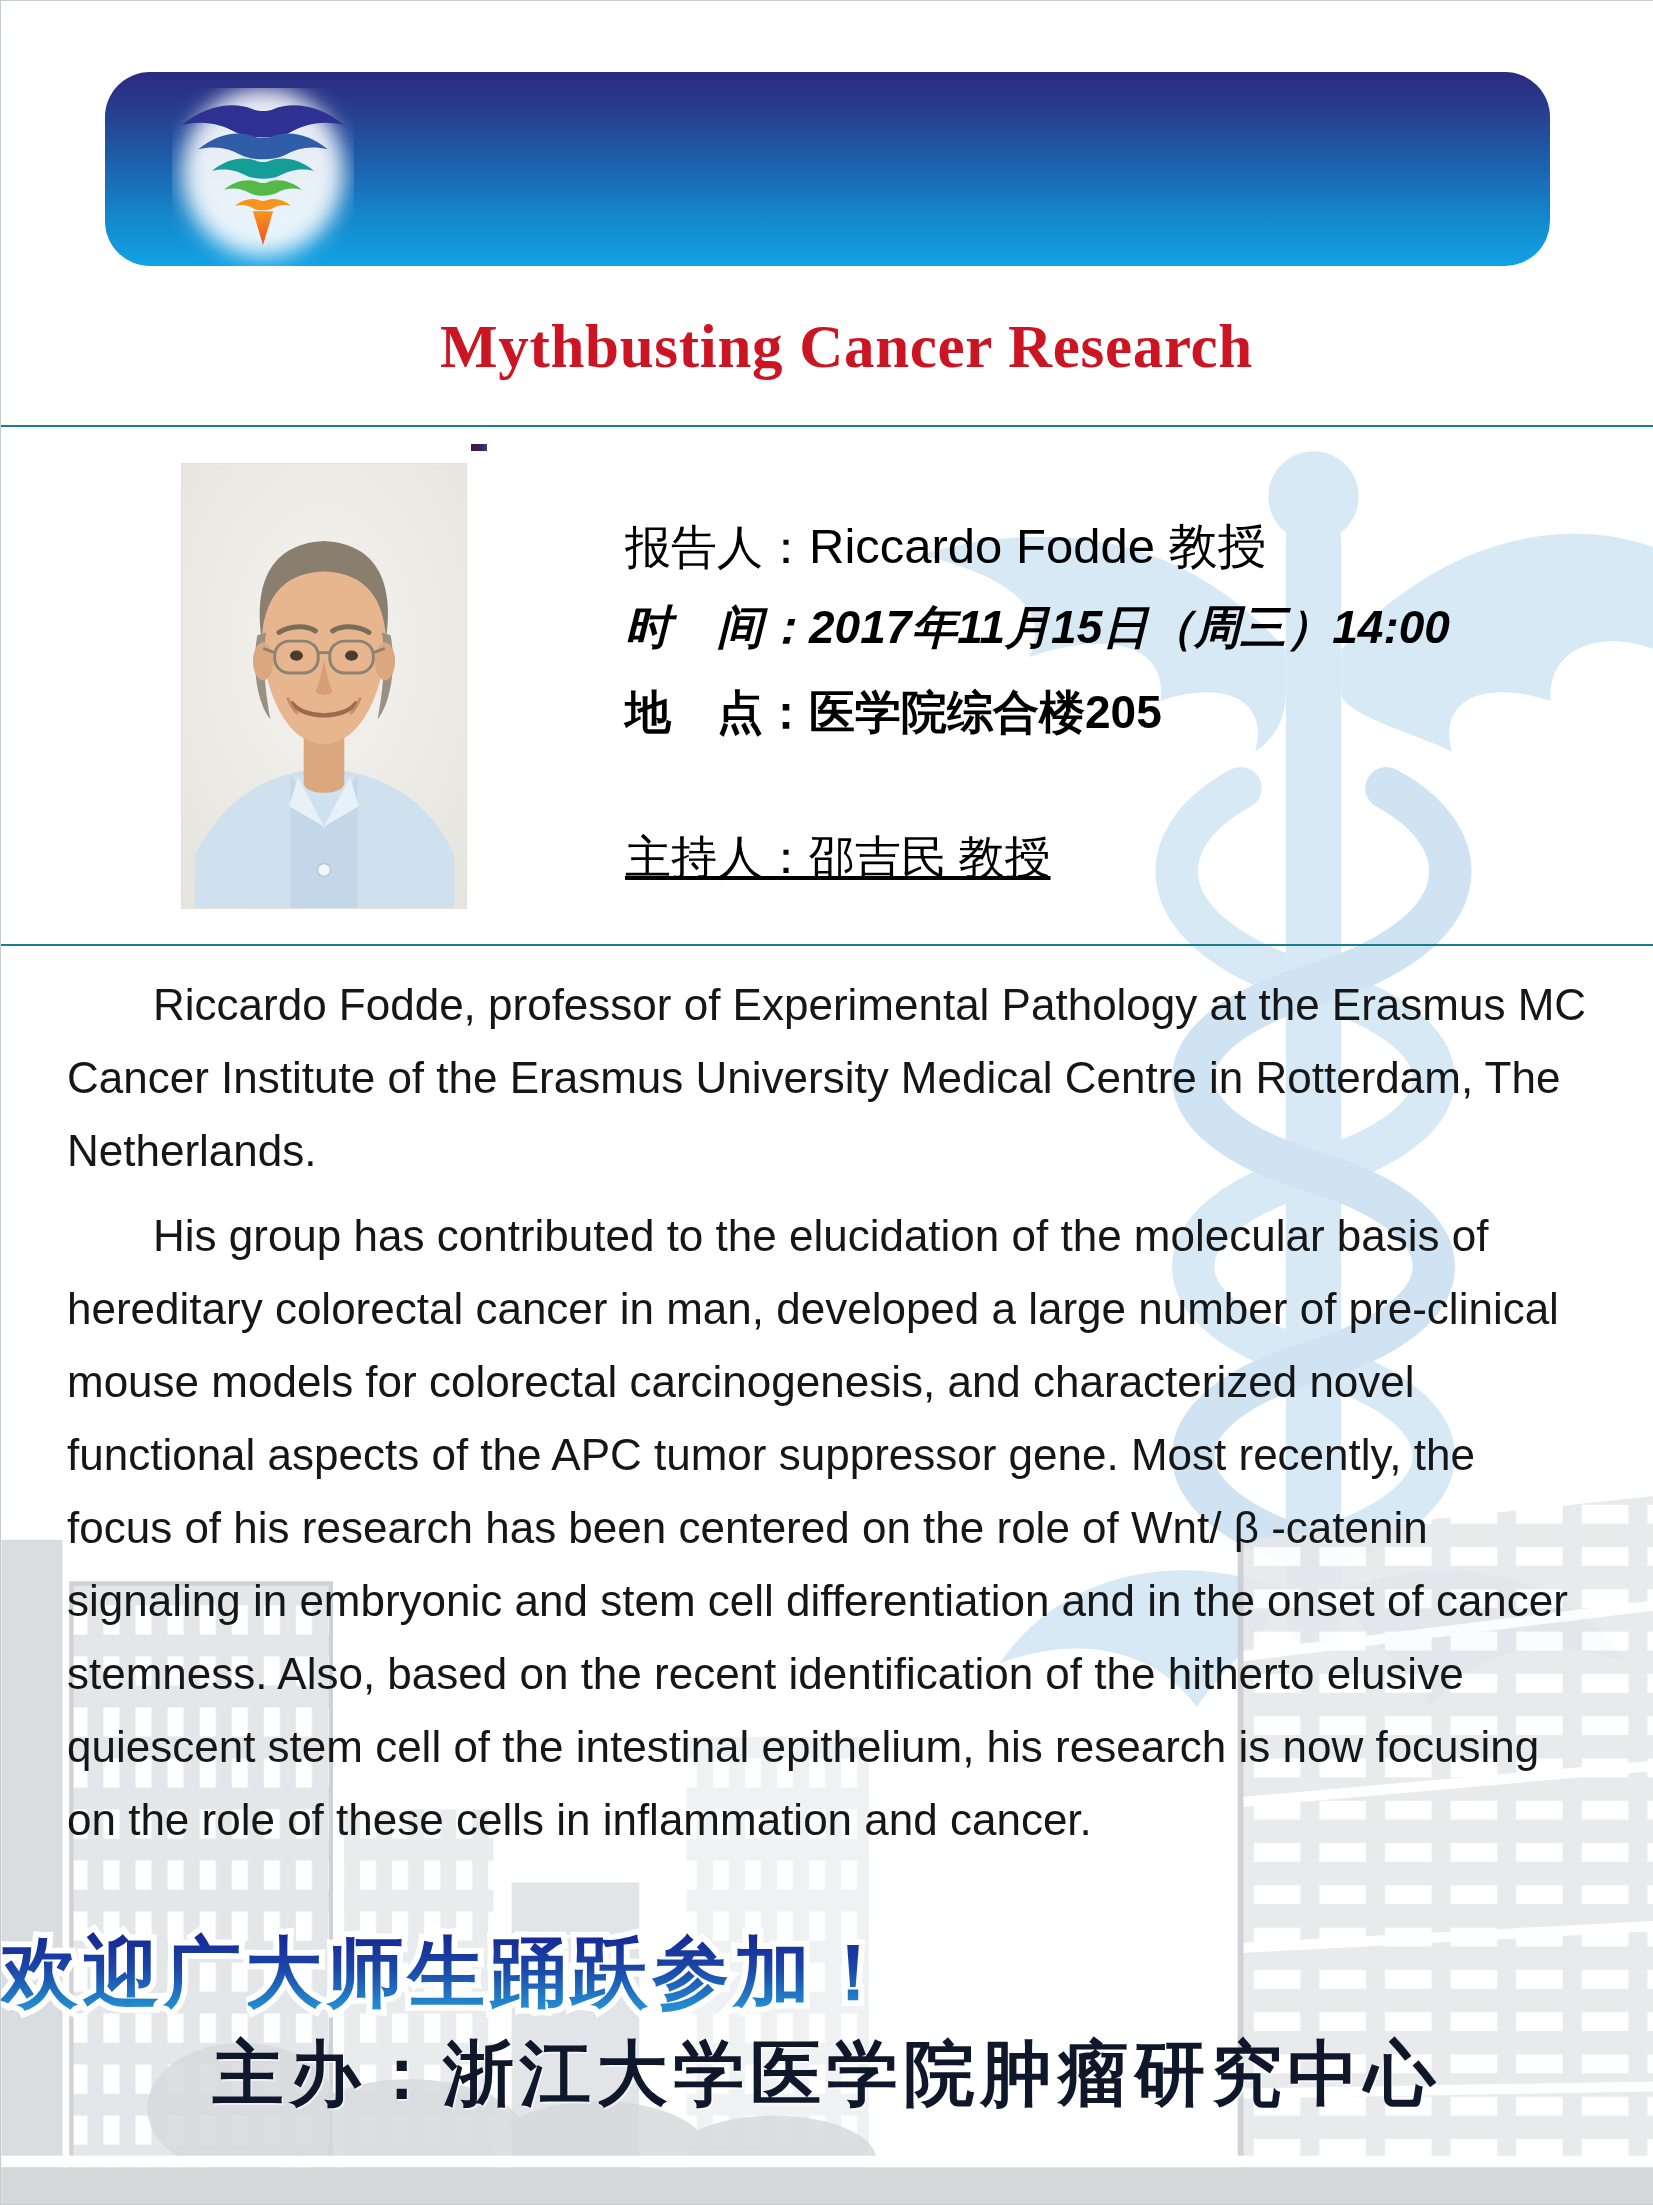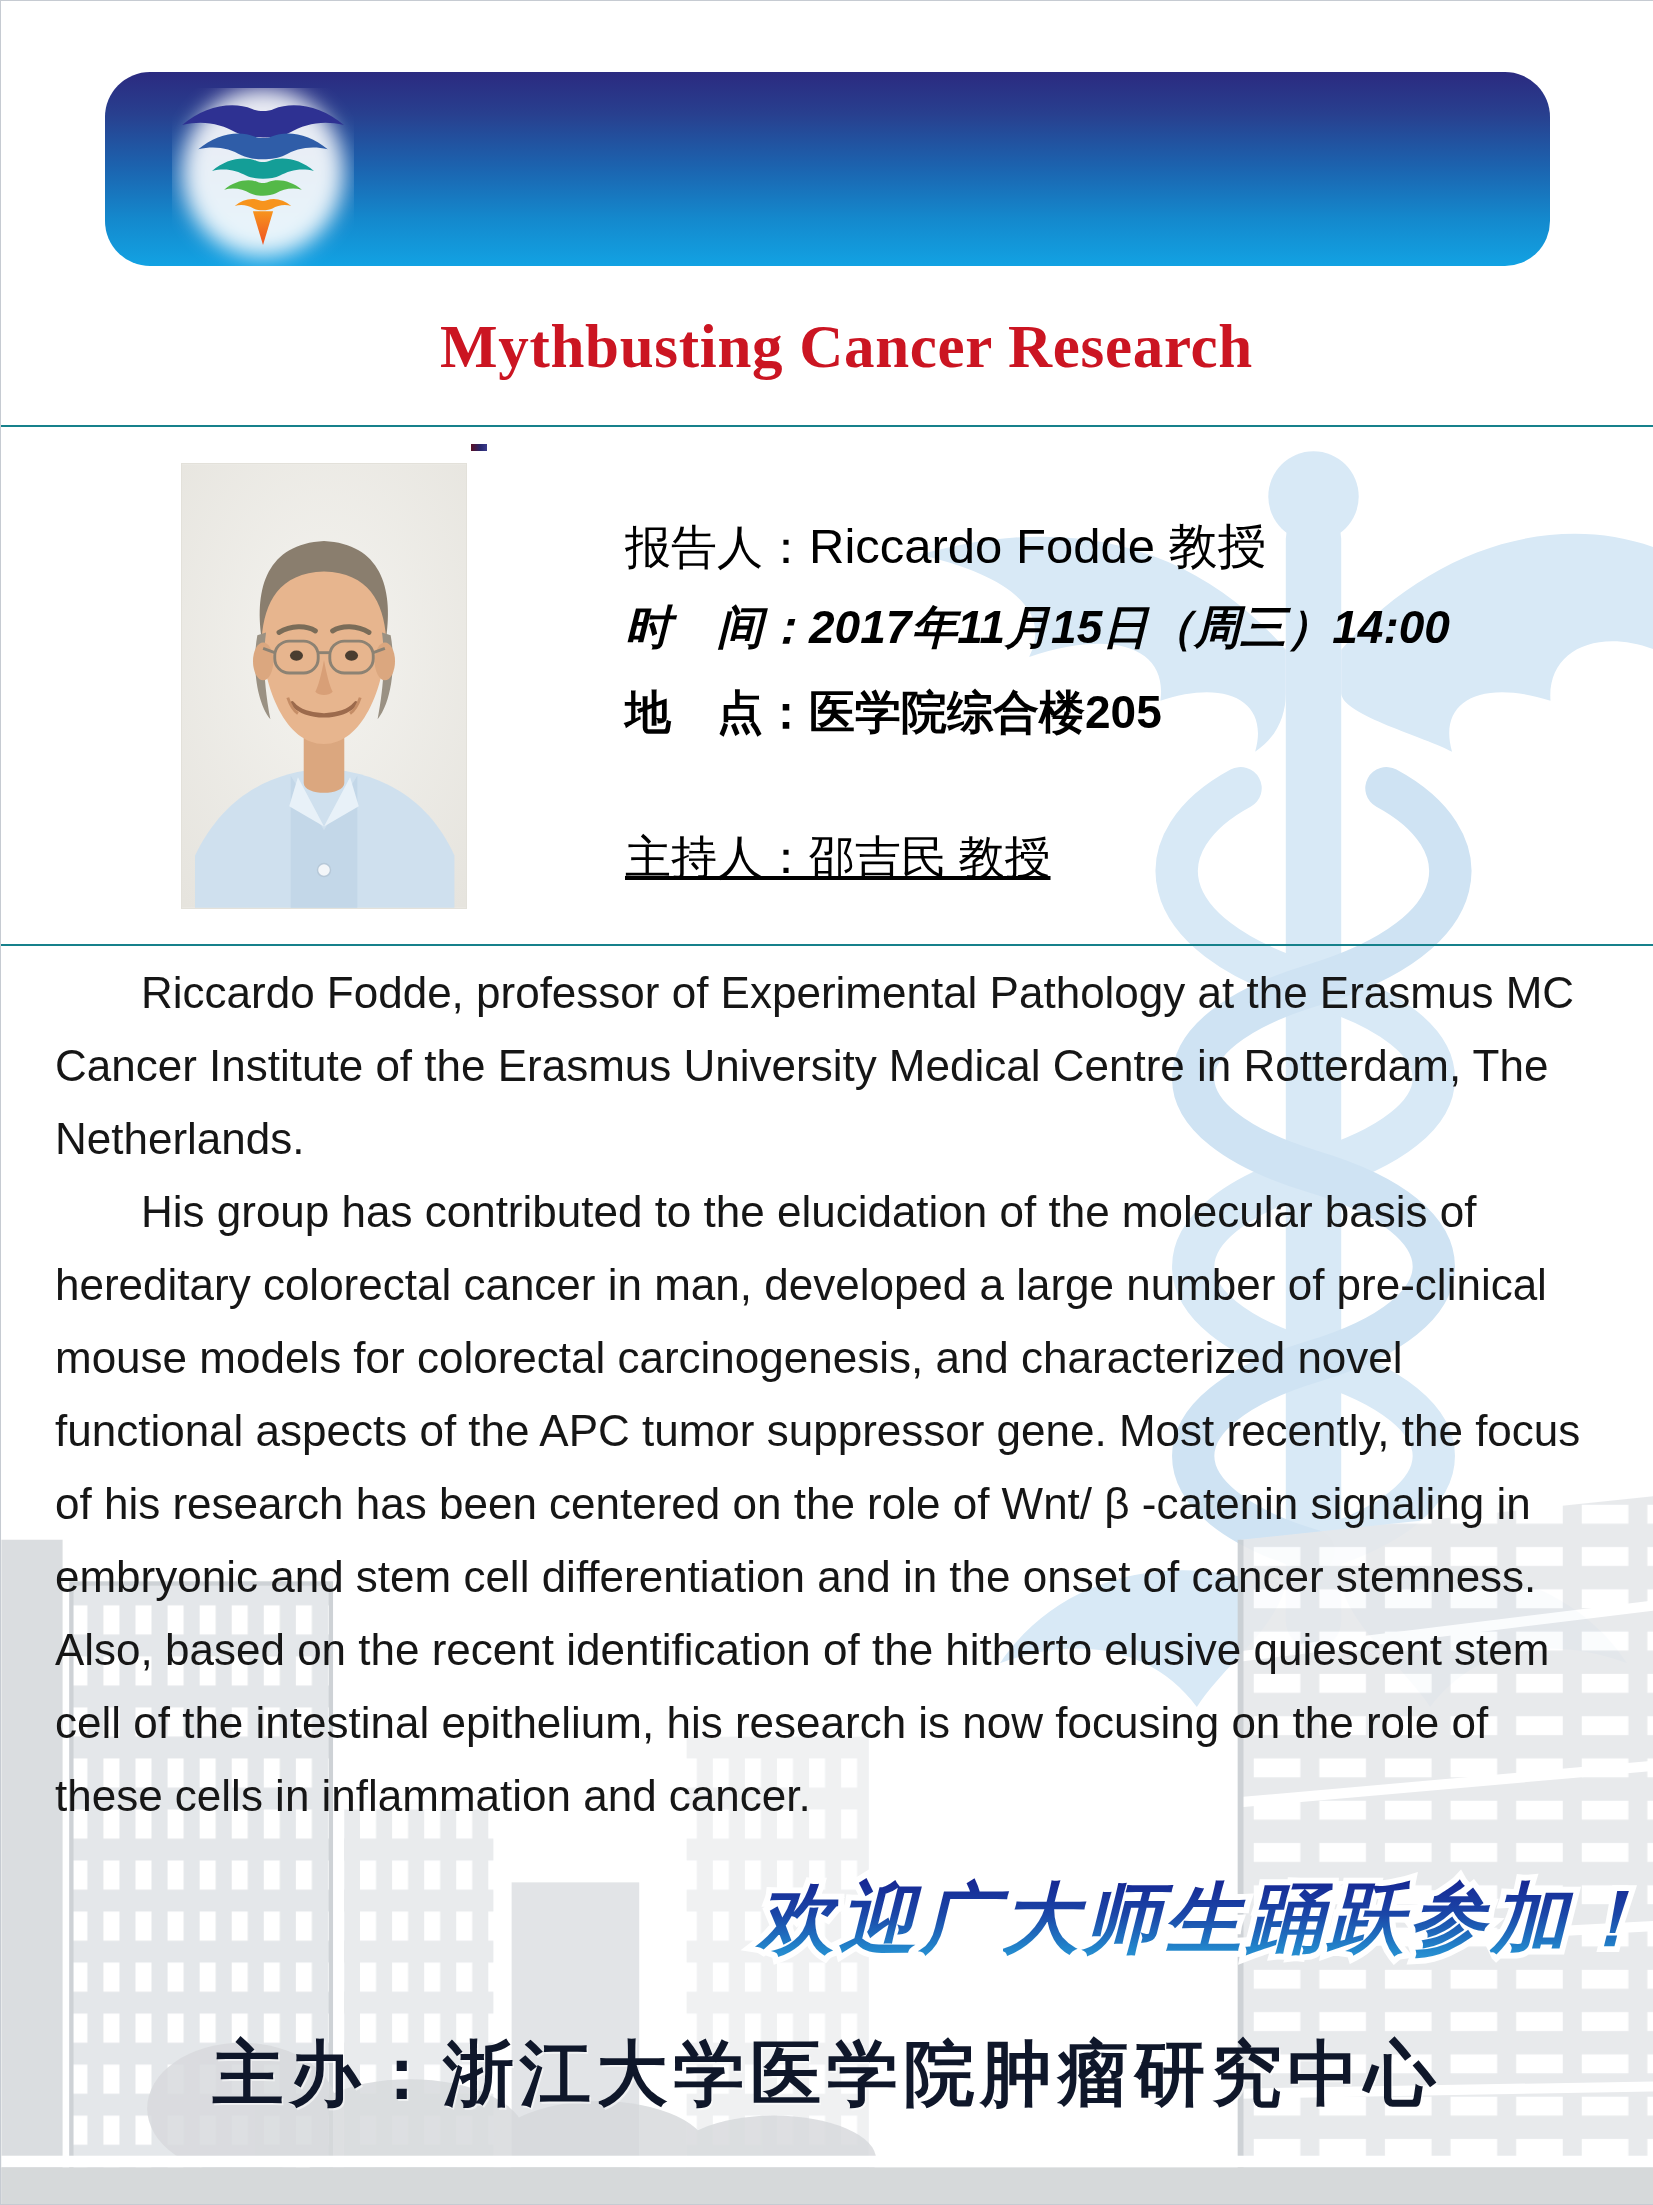--- a/index.html
+++ b/index.html
@@ -53,25 +53,25 @@
   .info-value.v-serif { font-family:"Liberation Serif", serif; }
   .info-line.l1 { top:513px; }
   .info-line.l2 { top:596px;font-style:italic; }
   .info-line.l3 { top:681px; }
   .info-line.l4 { top:826px;text-decoration:underline; }
   .info-line.bold, .info-line.bold .info-label, .info-line.bold .info-value { font-weight:700; }
   .info-line.l1 .info-value { font-size:49px; }
   
   .bio { position:absolute; left:54px; top:955px; width:1547px; color:#161616; }
   .bio p {
-    margin:0; font-size:44px; line-height:73px; text-indent:86px;
+    margin:12px; font-size:44px; line-height:73px; text-indent:86px;
     font-family:"Liberation Sans", sans-serif;
   }
   
-  .welcome { position:absolute; left:0; right:0; top:1867px; height:102px; text-align:right;font-style:italic; }
+  .welcome { position:absolute; left:0; right:0; top:1921px; height:102px; text-align:left; }
   .welcome span {
     position:absolute; left:0; right:0; top:0;
     font-family:"Liberation Serif", serif; font-weight:700;
     font-size:77px; letter-spacing:4.4px; white-space:nowrap;
   }
   .welcome-back { color:#ffffff; -webkit-text-stroke:11.7px #ffffff; }
   .welcome-front { color:#1d4fae; }
   @supports ((-webkit-background-clip:text) or (background-clip:text)) {
     .welcome-front {
       background:linear-gradient(180deg,#141c8c 0%,#1b47a8 45%,#2286cc 78%,#39a5dd 100%);

